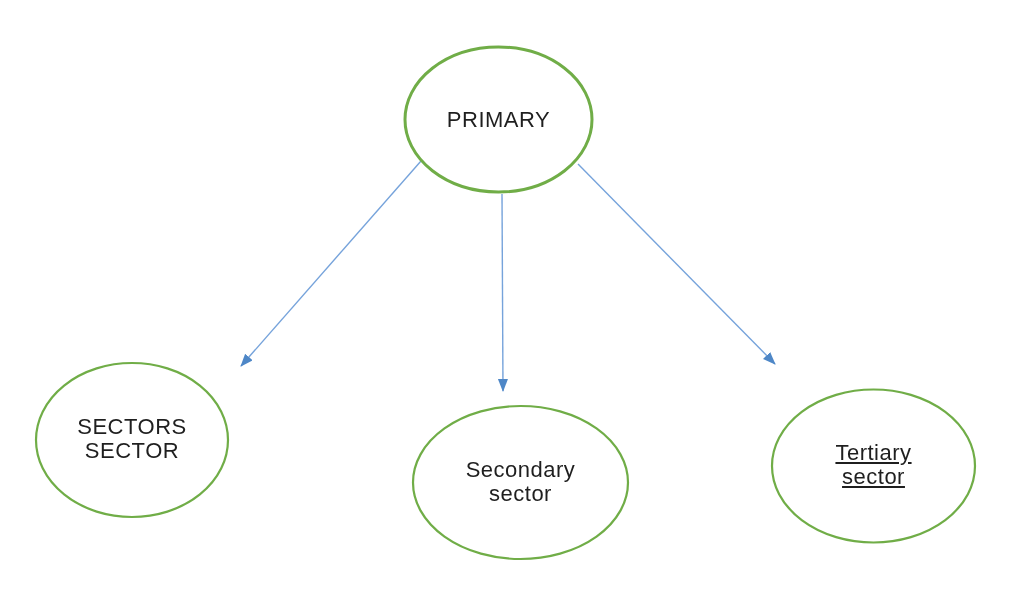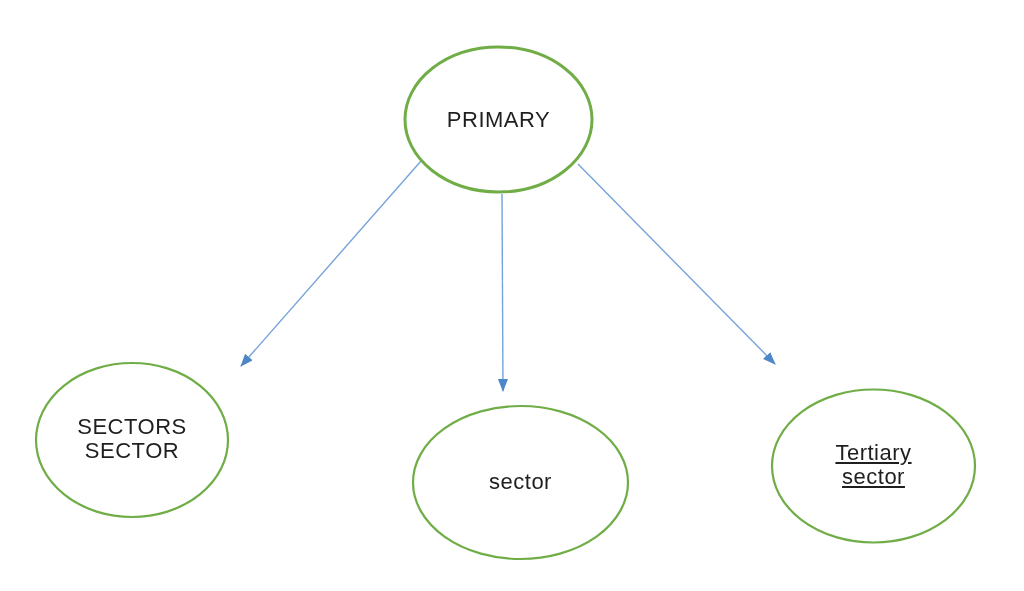--- a/index.html
+++ b/index.html
@@ -60,20 +60,21 @@
   <div class="node-label" style="left:405px; top:47px; width:187px; height:145px;">
     <span class="line">PRIMARY</span>
   </div>
 
   <div class="node-label" style="left:36px; top:362px; width:192px; height:154px;">
     <span class="line">SECTORS</span>
     <span class="line">SECTOR</span>
   </div>
 
   <div class="node-label" style="left:413px; top:405px; width:215px; height:154px;">
+    <span class="line">Secondary</span>
     <span class="line">sector</span>
   </div>
 
   <div class="node-label" style="left:772px; top:388px; width:203px; height:154px;text-decoration:underline;">
     <span class="line">Tertiary</span>
     <span class="line">sector</span>
   </div>
 
 </div>
 

